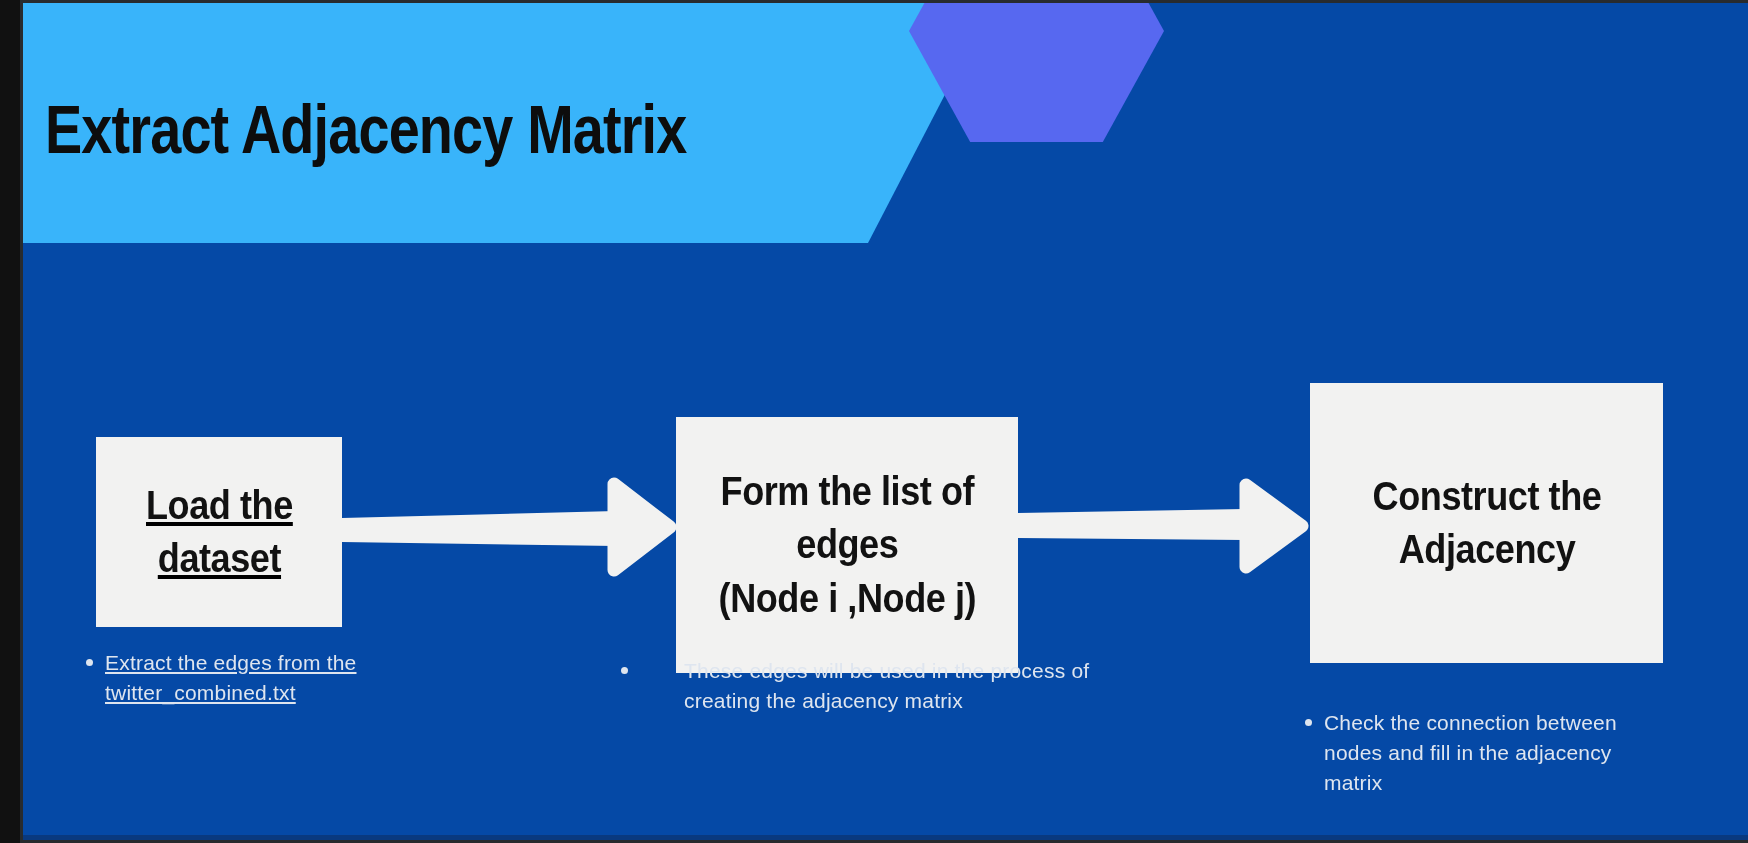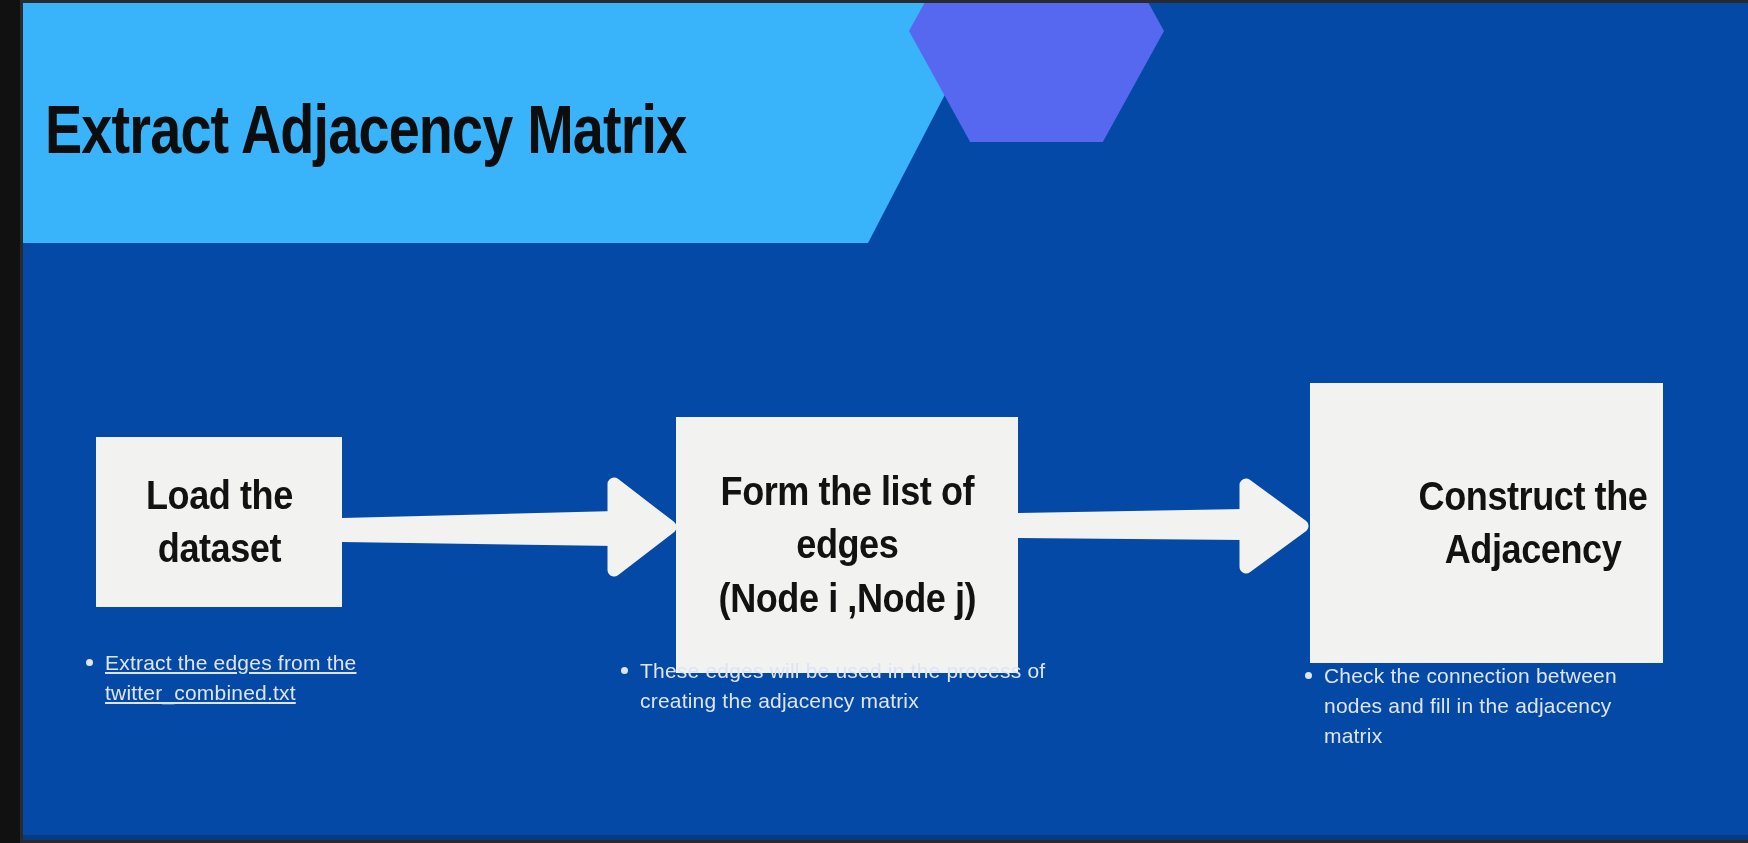--- a/index.html
+++ b/index.html
@@ -67,23 +67,23 @@
   }
 
   .box {
     position: absolute;
     background: var(--color-surface, #f2f2f1);
     z-index: 3;
     display: flex;
     align-items: center;
     justify-content: center;
   }
-  .box1 { left: 76px;   top: 437px; width: 246px; height: 170px; }
+  .box1 { left: 76px;   top: 437px; width: 246px; height: 190px; text-decoration: underline; }
   .box2 { left: 656px;  top: 417px; width: 342px; height: 256px; }
-  .box3 { left: 1290px; top: 383px; width: 353px; height: 280px; justify-content: flex-end; }
+  .box3 { left: 1290px; top: 383px; width: 353px; height: 280px; }
 
   .box-label {
     display: inline-block;
     font-size: 41px;
     font-weight: bold;
     line-height: 1.3;
     color: var(--color-box-text, #121212);
     text-align: center;
     white-space: pre-line;
     letter-spacing: -0.5px;
@@ -104,22 +104,22 @@
     margin: 11px 12px 0 0;
     border-radius: 50%;
     background: var(--color-bullet-text, #dee5ef);
   }
   .bullet-text {
     font-size: 21px;
     line-height: 30px;
     letter-spacing: 0.2px;
   }
   .bullet1 { left: 66px;   top: 648px; } .bullet1 .bullet-text { width: 280px; text-decoration: underline; }
-  .bullet2 { left: 601px;  top: 656px; } .bullet2 .bullet-text { width: 455px; }
-  .bullet3 { left: 1285px; top: 661px; } .bullet3 .bullet-text { width: 330px; }
+  .bullet2 { left: 601px;  top: 656px; gap: 44px; } .bullet2 .bullet-text { width: 455px; }
+  .bullet3 { left: 1285px; top: 708px; } .bullet3 .bullet-text { width: 330px; }
 
   .bottom-strip {
     position: absolute;
     left: 0; bottom: 0;
     width: 100%; height: 8px;
     background: var(--color-bottom-strip, #09397f);
     z-index: 4;
   }
 
   .frame {

